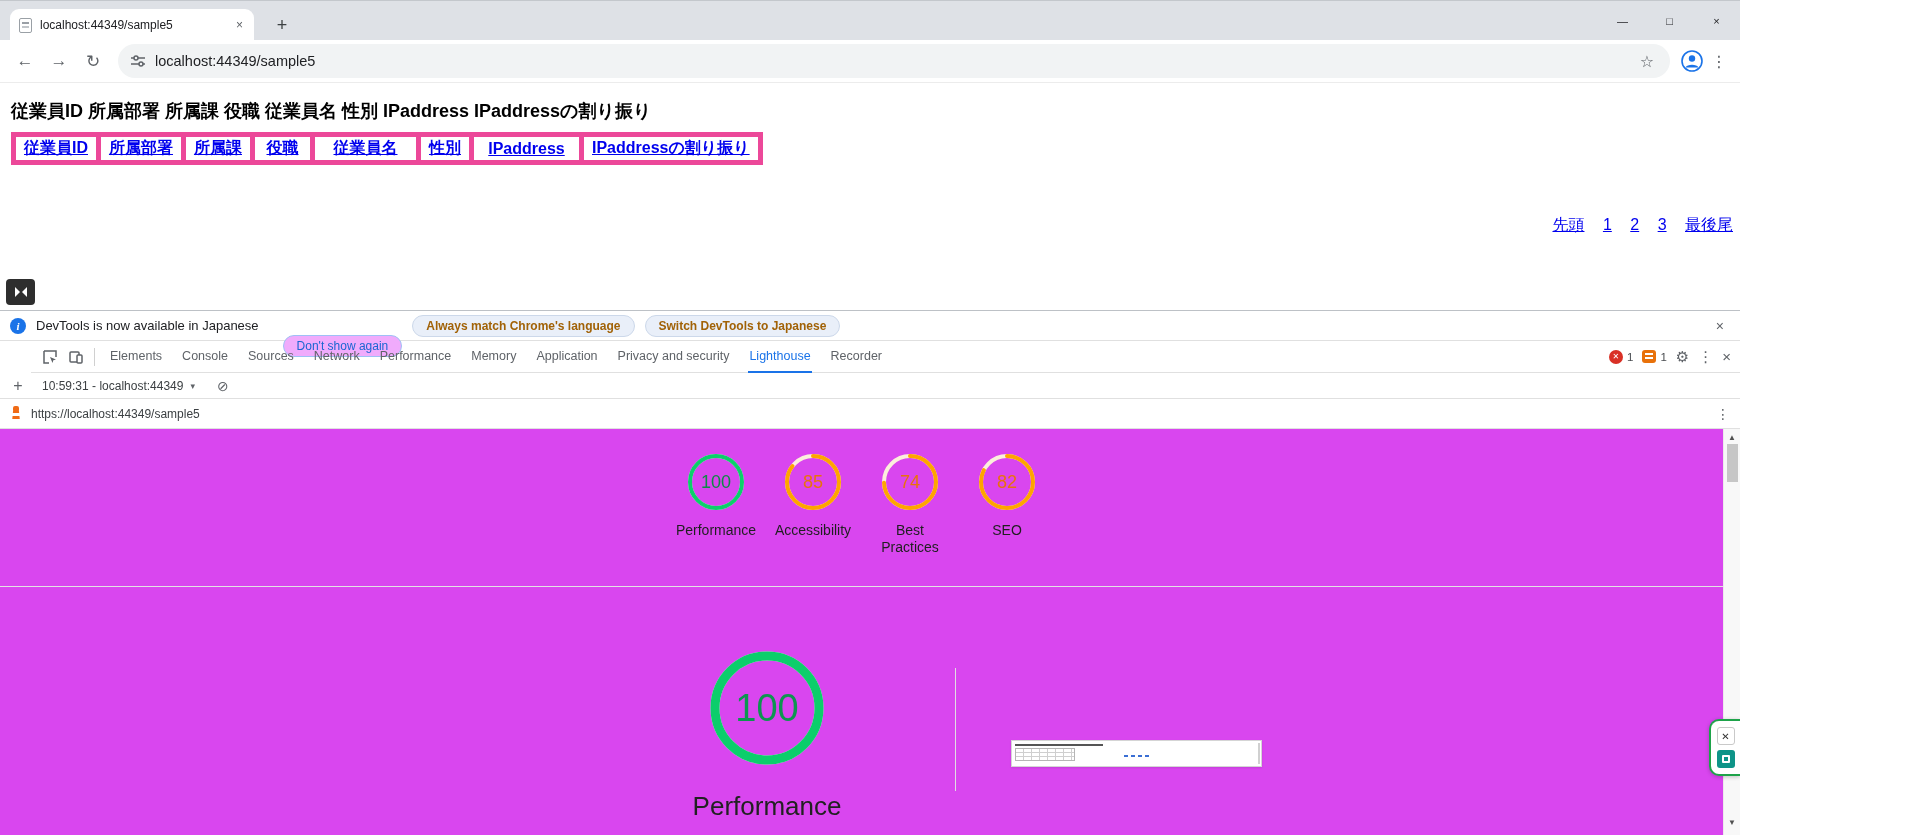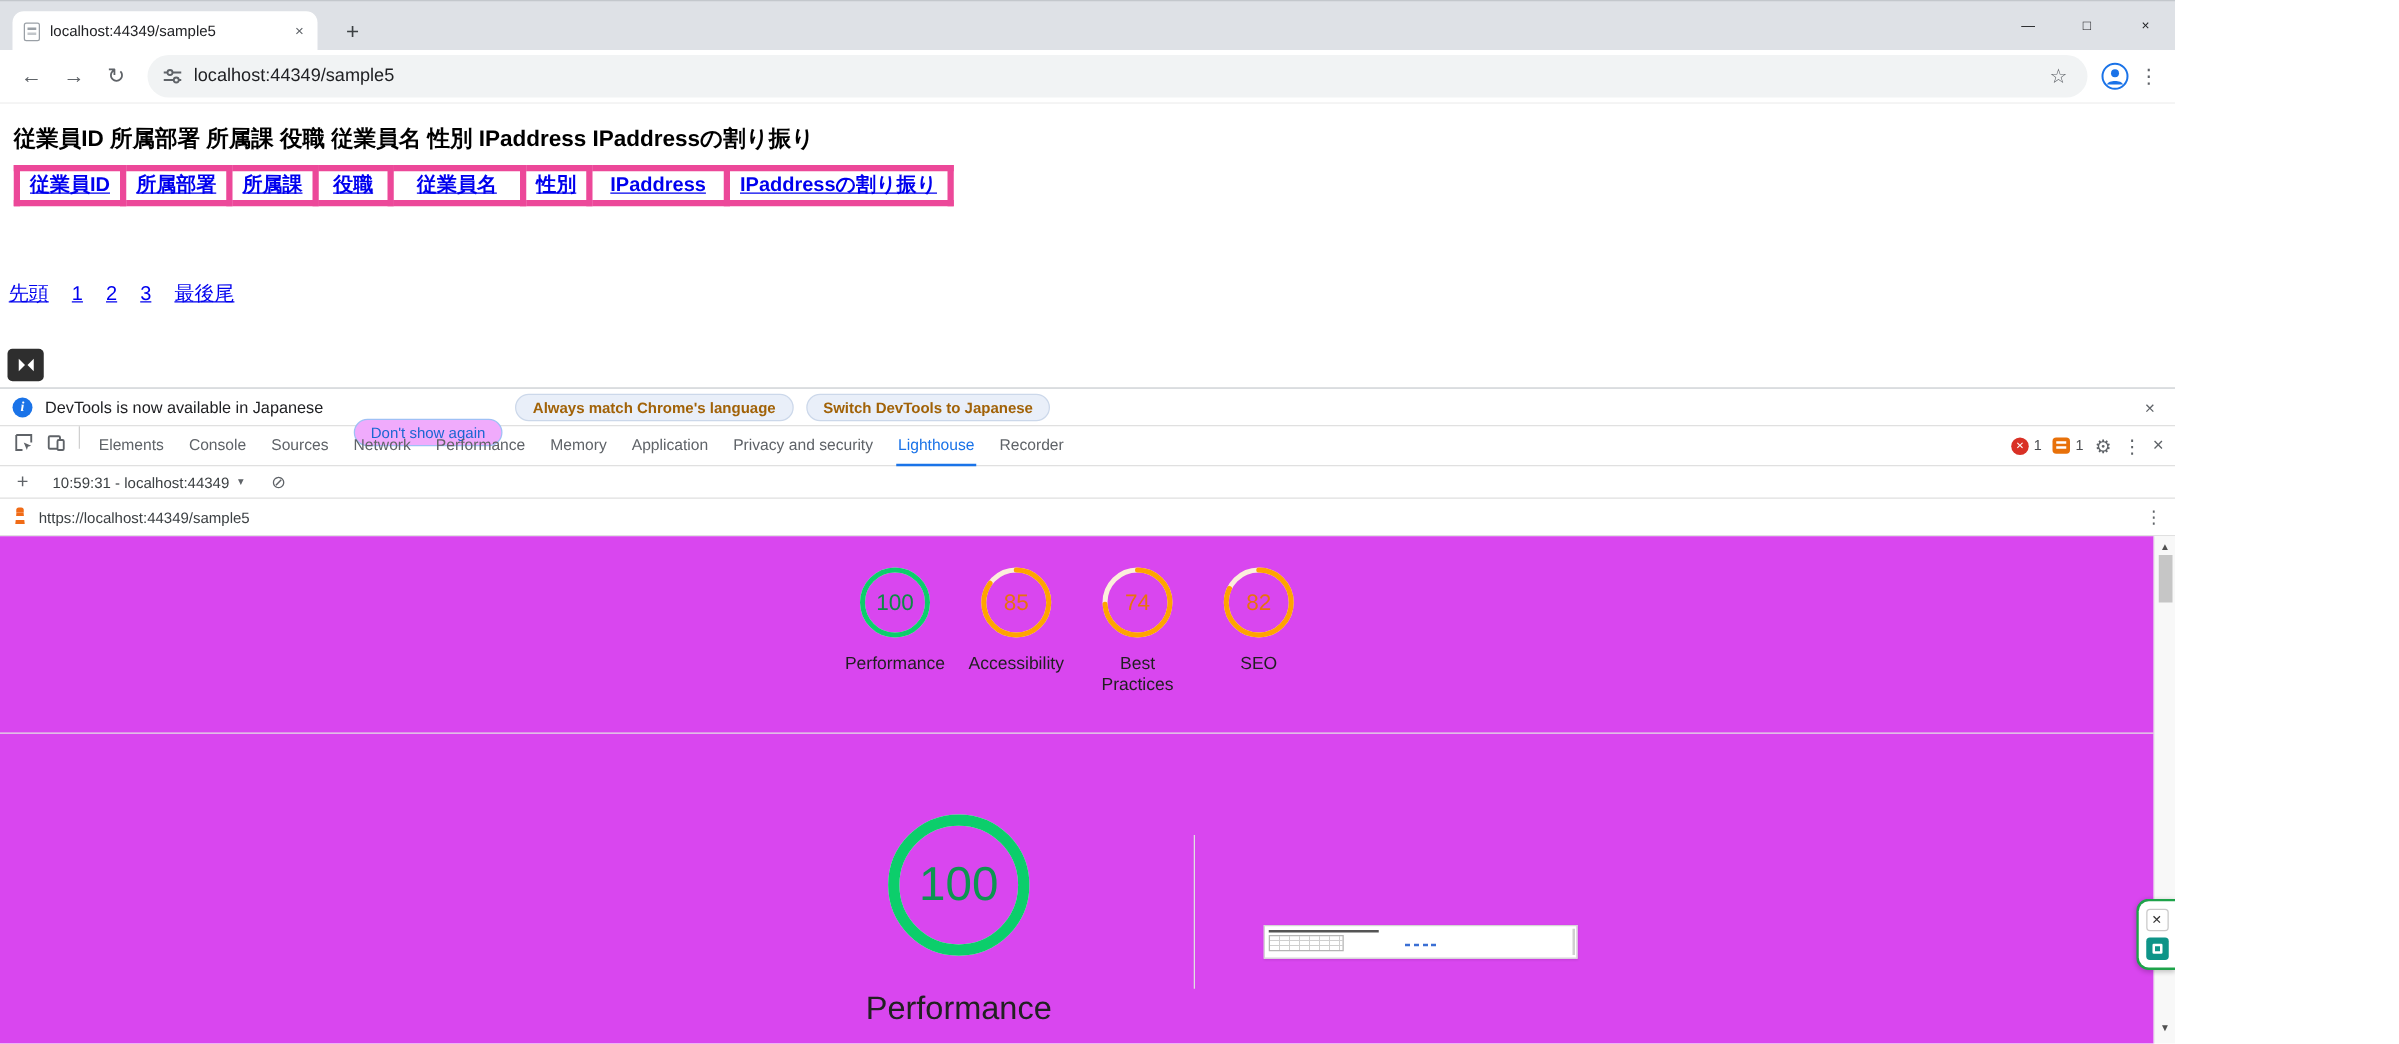--- a/index.html
+++ b/index.html
@@ -32,35 +32,35 @@
   .page { position:absolute; top:83px; left:0; right:0; height:227px; background:#fff; padding:16px 0 0 11px; }
   .page-heading { font-size:18px; font-weight:bold; color:#000; margin-bottom:9px; }
   table.emp { border-collapse:collapse; font-size:16px; }
   .emp th, .emp td { border:5px solid #ec4899; padding:1px 4px; height:26px; white-space:nowrap; }
   .emp th a { color:#0000ee; font-weight:bold; text-decoration:underline; display:block; text-align:center; padding:0 4px; cursor:pointer; }
   .emp td { text-align:left; color:#000; }
   .emp th:nth-child(1){min-width:60px}.emp th:nth-child(2){min-width:56px}
   .emp th:nth-child(3){min-width:50px}.emp th:nth-child(4){min-width:60px}
   .emp th:nth-child(5){min-width:106px}.emp th:nth-child(6){min-width:28px}
   .emp th:nth-child(7){min-width:110px}.emp th:nth-child(8){min-width:158px}
-  .pagination { position:absolute; top:142px; left:0; width:100%; text-align:left; font-size:16px; }
+  .pagination { position:absolute; top:132px; left:0; width:100%; text-align:right; font-size:16px; }
   .pagination a { color:#0000ee; text-decoration:underline; margin:0 7px; cursor:pointer; }
   .debug-widget { position:absolute; left:6px; top:196px; width:29px; height:26px; background:#2e2e2e; border-radius:4px; display:flex; align-items:center; justify-content:center; cursor:pointer; }
 
   
   .devtools { position:absolute; top:310px; left:0; right:0; bottom:0; background:#fff; border-top:1px solid #bdc1c6; }
   .infobar { height:30px; display:flex; align-items:center; padding:0 10px; gap:10px; border-bottom:1px solid #e0e0e0; background:#fff; }
   .info-icon { width:16px; height:16px; border-radius:50%; background:#1a73e8; color:#fff; font-size:11px; font-style:italic; font-weight:bold; display:flex; align-items:center; justify-content:center; flex:0 0 auto; font-family:"Liberation Serif",serif; }
   .infobar-msg { font-size:13px; color:#202124; margin-right:14px; }
   .pill { height:22px; border-radius:12px; padding:0 13px; font-size:12px; display:inline-flex; align-items:center; cursor:pointer; white-space:nowrap; }
   .pill.outline { background:#f0abfc; border:1px solid #9fc0f5; color:#1a66d2;margin-top:40px; }
   .pill.filled { background:#e9eff9; border:1px solid #ccd8ea; color:#a16207; font-weight:bold; }
   .infobar-close { margin-left:auto; font-size:14px; color:#5f6368; cursor:pointer; padding:0 6px; }
 
-  .dt-tabbar { height:32px; display:flex; border-bottom:1px solid #e0e0e0; padding-left:6px; font-size:12.5px; color:#5f6368; }
+  .dt-tabbar { height:32px; display:flex; align-items:center; border-bottom:1px solid #e0e0e0; padding-left:6px; font-size:12.5px; color:#5f6368;margin-left:31px; }
   .dt-icon-btn { width:26px; height:26px; display:flex; align-items:center; justify-content:center; cursor:pointer; flex:0 0 auto; }
   .dt-sep { width:1px; height:18px; background:#d0d0d0; margin:0 5px; flex:0 0 auto; }
   .dt-tab { padding:0 10px; height:32px; line-height:31px; cursor:pointer; position:relative; white-space:nowrap; }
   .dt-tab.active { color:#1a73e8; }
   .dt-tab.active:after { content:""; position:absolute; left:9px; right:9px; bottom:0; height:2px; background:#1a73e8; }
   .dt-right { margin-left:auto; display:flex; align-items:center; gap:9px; padding-right:9px; }
   .badge-group { display:flex; align-items:center; gap:4px; cursor:pointer; }
   .err-dot { width:14px; height:14px; border-radius:50%; background:#d93025; color:#fff; font-size:8px; display:flex; align-items:center; justify-content:center; }
   .issue-dot { width:14px; height:13px; border-radius:3px; background:#e8710a; position:relative; }
   .issue-dot:before { content:""; position:absolute; left:3px; top:3px; right:3px; height:2px; background:#fff; box-shadow:0 4px 0 #fff; }

